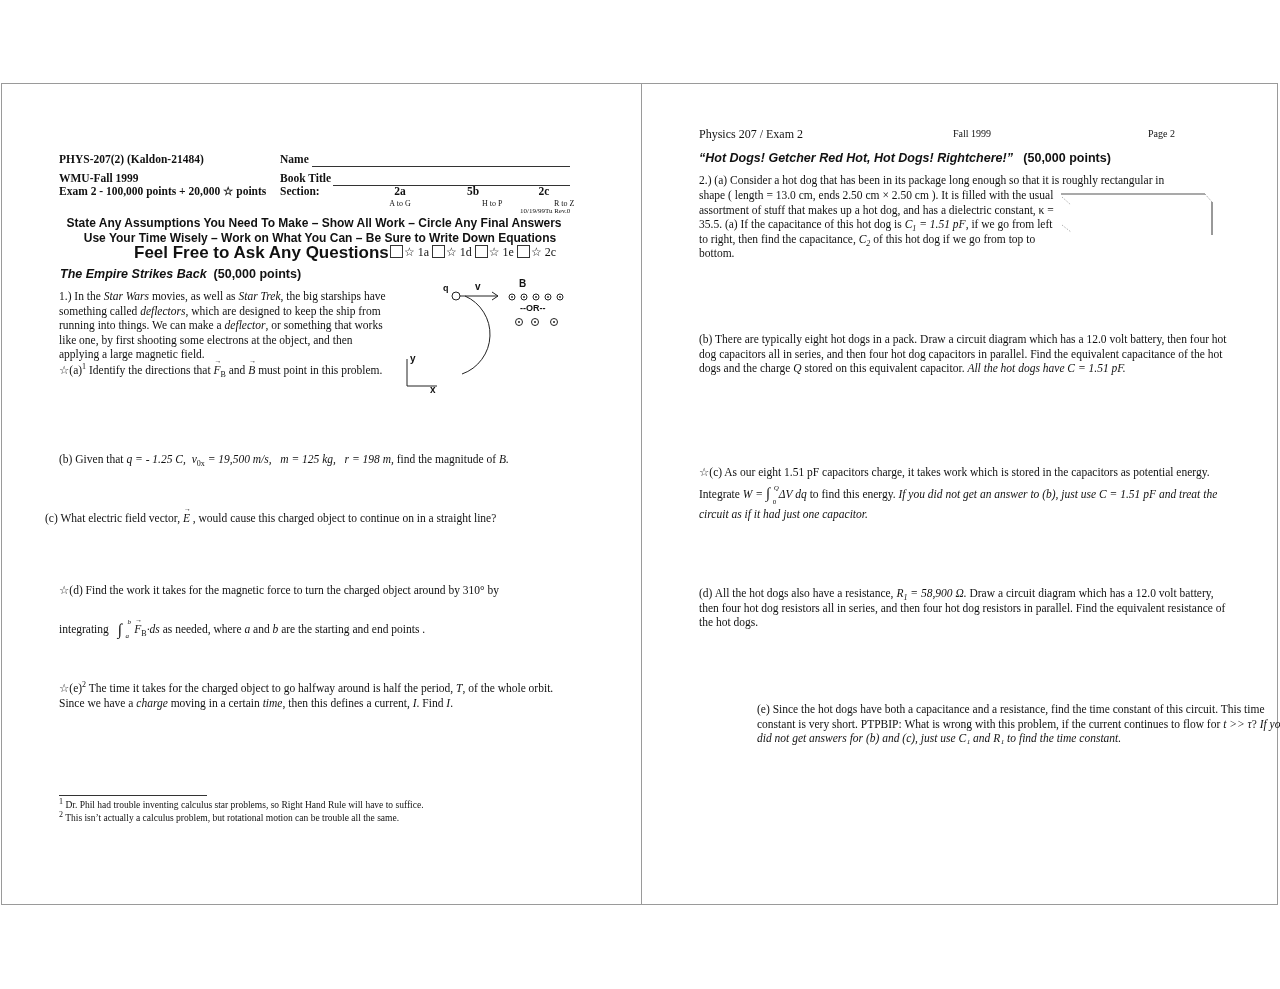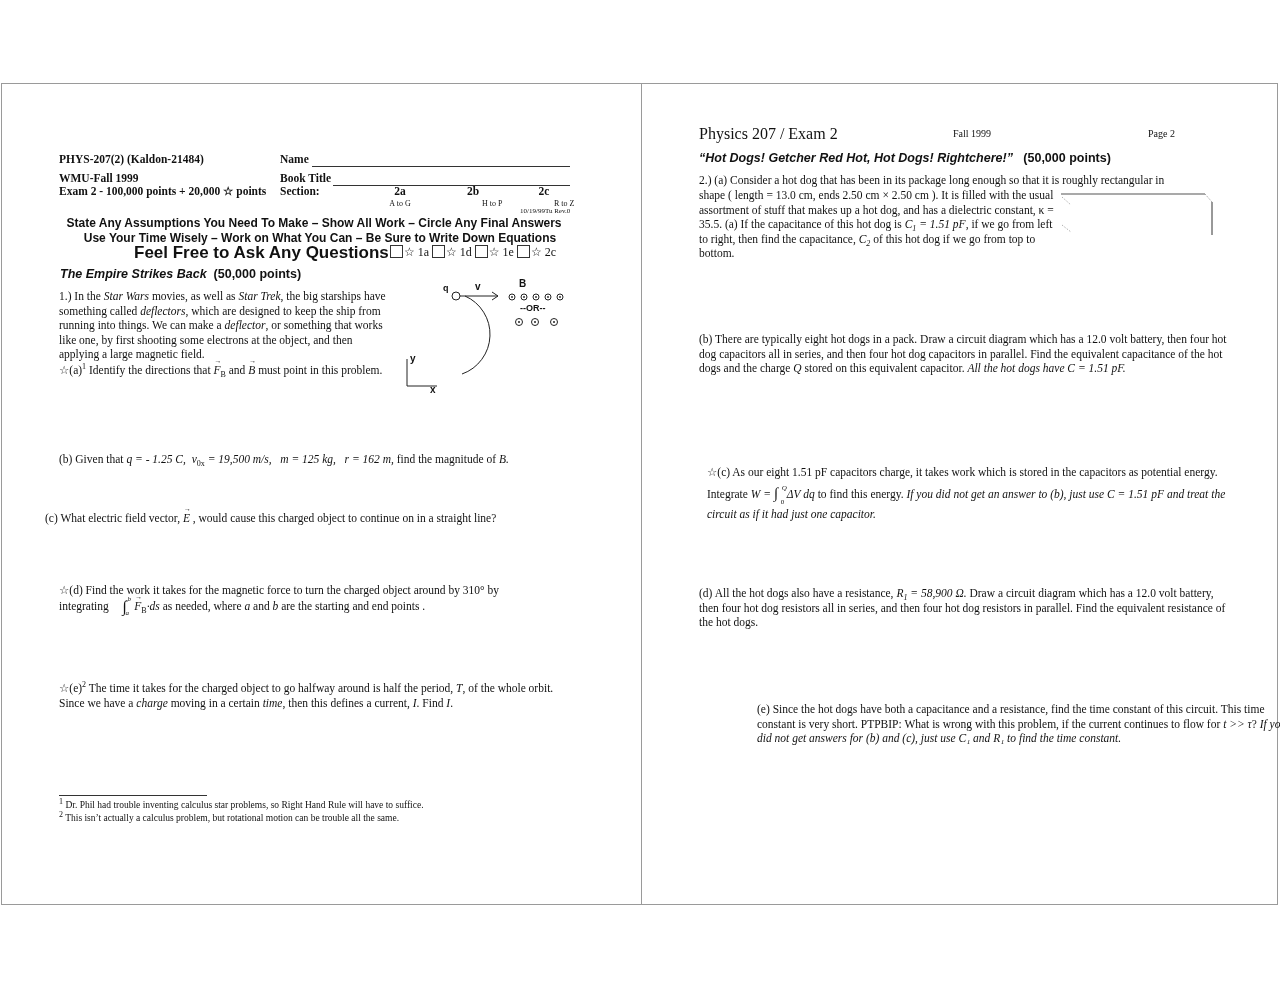--- a/index.html
+++ b/index.html
@@ -40,21 +40,21 @@
   <div class="abs serif b" style="left:280px;top:171px;">Book Title</div>
   <div class="abs" style="left:333px;top:171px;width:237px;"><span class="uline" style="width:237px;"></span></div>
 
   <div class="abs serif b" style="left:280px;top:184px;">Section:</div>
 
   <div class="abs" style="left:382px;top:184px;width:36px;text-align:center;">
     <div class="serif b">2a</div>
     <div class="serif small" style="line-height:9px;">A to G</div>
   </div>
   <div class="abs" style="left:455px;top:184px;width:36px;text-align:center;">
-    <div class="serif b">2b</div>
+    <div class="serif b">5b</div>
     <div class="serif small" style="line-height:9px;margin-left:27px;">H to P</div>
   </div>
   <div class="abs" style="left:526px;top:184px;width:36px;text-align:center;">
     <div class="serif b">2c</div>
     <div class="serif small" style="line-height:9px;margin-left:28px;">R to Z</div>
   </div>
   <div class="abs serif" style="left:520px;top:207px;font-size:7px;line-height:9px;">10/19/99Tu Rev.0</div>
 
   <div class="abs sans b" style="left:0;width:628px;top:216px;text-align:center;font-size:12px;line-height:15px;">State Any Assumptions You Need To Make –  Show All Work –  Circle Any Final Answers</div>
   <div class="abs sans b" style="left:0;width:640px;top:231px;text-align:center;font-size:12px;line-height:15px;">Use Your Time Wisely –  Work on What You Can – Be Sure to Write Down Equations</div>
@@ -109,31 +109,31 @@
     </svg>
     <span class="abs sans b" style="left:43px;top:5px;font-size:9px;">q</span>
     <span class="abs sans b" style="left:75px;top:3px;font-size:10px;">v</span>
     <span class="abs sans b" style="left:119px;top:0px;font-size:10px;">B</span>
     <span class="abs sans b" style="left:120px;top:25px;font-size:9px;">--OR--</span>
     <span class="abs sans b" style="left:10px;top:75px;font-size:10px;">y</span>
     <span class="abs sans b" style="left:30px;top:106px;font-size:10px;">x</span>
   </div>
 
   <div class="abs serif" style="left:59px;top:452px;">
-    <span>(b) Given that   </span><span class="i">q = - 1.25 C,</span>&nbsp;&nbsp;<span class="i">v</span><span class="sub">0x</span><span class="i"> = 19,500 m/s,</span>&nbsp;&nbsp;&nbsp;<span class="i">m = 125 kg,</span>&nbsp;&nbsp;&nbsp;<span class="i">r = 162 m,</span><span>  find the magnitude of </span><span class="i">B.</span>
+    <span>(b) Given that   </span><span class="i">q = - 1.25 C,</span>&nbsp;&nbsp;<span class="i">v</span><span class="sub">0x</span><span class="i"> = 19,500 m/s,</span>&nbsp;&nbsp;&nbsp;<span class="i">m = 125 kg,</span>&nbsp;&nbsp;&nbsp;<span class="i">r = 198 m,</span><span>  find the magnitude of </span><span class="i">B.</span>
   </div>
 
   <div class="abs serif" style="left:45px;top:511px;">
     <span>(c) What electric field vector, </span><span class="vec">E</span><span> , would cause this charged object to continue on in a straight line?</span>
   </div>
 
   <div class="abs serif" style="left:59px;top:583px;">
     <span>☆(d)</span><span>  Find the work it takes for the magnetic force to turn the charged object around by 310° by</span>
   </div>
-  <div class="abs serif" style="left:59px;top:598px;text-align:center;">
+  <div class="abs serif" style="left:59px;top:621px;">
     <span>integrating </span>&nbsp;
     <span style="position:relative;display:inline-block;width:14px;">
       <span style="font-size:16px;position:relative;top:2px;">∫</span>
       <span class="abs" style="left:10px;top:-6px;font-size:7px;font-style:italic;">b</span>
       <span class="abs" style="left:8px;top:8px;font-size:7px;font-style:italic;">a</span>
     </span>
     <span class="vec">F</span><span class="sub">B</span><span class="i">·ds</span><span>  as needed, where </span><span class="i">a</span><span> and </span><span class="i">b</span><span> are the starting and end points .</span>
   </div>
 
   <div class="para" style="left:59px;top:681px;width:510px;">
@@ -143,21 +143,21 @@
   <div class="hrule" style="left:59px;top:795px;width:148px;"></div>
   <div class="abs serif" style="left:59px;top:799px;font-size:9.5px;line-height:13px;">
     <span class="sup">1</span><span> Dr. Phil had trouble inventing calculus star problems, so Right Hand Rule will have to suffice.</span>
   </div>
   <div class="abs serif" style="left:59px;top:812px;font-size:9.5px;line-height:13px;">
     <span class="sup">2</span><span> This isn’t actually a calculus problem, but rotational motion can be trouble all the same.</span>
   </div>
 </div>
 
 <div>
-  <div class="abs serif" style="left:699px;top:127px;font-size:16px;">Physics 207 / Exam 2</div>
+  <div class="abs serif" style="left:699px;top:127px;font-size:12px;">Physics 207 / Exam 2</div>
   <div class="abs serif" style="left:936px;top:127px;font-size:10px;margin-left:17px;">Fall 1999</div>
   <div class="abs serif" style="left:1148px;top:127px;font-size:10px;">Page 2</div>
 
   <div class="abs sans b" style="left:699px;top:151px;font-size:12.5px;">
     <span class="i">“Hot Dogs!  Getcher Red Hot, Hot Dogs!  Rightchere!”</span>&nbsp;&nbsp;&nbsp;<span>(50,000 points)</span>
   </div>
 
   <div class="abs serif" style="left:699px;top:173px;">2.)  (a) Consider a hot dog that has been in its package long enough so that it is roughly rectangular in</div>
   <div class="para" style="left:699px;top:188px;width:355px;">
     <span>shape ( length = 13.0 cm, ends 2.50 cm × 2.50 cm ).  It is filled with the usual assortment of stuff that makes up a hot dog, and has a dielectric constant, κ = 35.5.  (a) If the capacitance of this hot dog is </span><span class="i">C</span><span class="sub i">1</span><span class="i"> = 1.51 pF</span><span>, if we go from left to right, then find the capacitance, </span><span class="i">C</span><span class="sub i">2</span><span>  of this hot dog if we go from top to bottom.</span>
@@ -168,21 +168,21 @@
     <line x1="150" y1="6" x2="157" y2="14" stroke="#888" stroke-width="0.8" stroke-dasharray="1.5,1.5"></line>
     <line x1="157" y1="14" x2="157" y2="47" stroke="#333" stroke-width="1"></line>
     <line x1="7" y1="9" x2="16" y2="17" stroke="#999" stroke-width="0.8" stroke-dasharray="1.5,1.5"></line>
     <line x1="7" y1="37" x2="16" y2="44" stroke="#999" stroke-width="0.8" stroke-dasharray="1.5,1.5"></line>
   </svg>
 
   <div class="para" style="left:699px;top:332px;width:530px;">
     <span>(b) There are typically eight hot dogs in a pack.  Draw a circuit diagram which has a 12.0 volt battery, then four hot dog capacitors all in series, and then four hot dog capacitors in parallel.  Find the equivalent capacitance of the hot dogs and the charge </span><span class="i">Q</span><span> stored on this equivalent capacitor.    </span><span class="i">All the hot dogs have C = 1.51 pF.</span>
   </div>
 
-  <div class="para" style="left:699px;top:462px;width:530px;line-height:20.5px;margin-left:8px;">
+  <div class="para" style="left:699px;top:462px;width:530px;line-height:20.5px;">
     <span>☆(c)</span><span> As our eight 1.51 pF capacitors charge, it takes work which is stored in the capacitors as potential energy.  Integrate  </span><span class="i">W = </span><span style="position:relative;display:inline-block;width:13px;"><span style="font-size:15px;">∫</span><span class="abs" style="left:8px;top:-5px;font-size:7px;font-style:italic;">Q</span><span class="abs" style="left:7px;top:9px;font-size:7px;">0</span></span><span class="i">ΔV dq</span><span>  to find this energy.  </span><span class="i">If you did not get an answer to (b), just use C = 1.51 pF and treat the circuit as if it had just one capacitor.</span>
   </div>
 
   <div class="para" style="left:699px;top:586px;width:530px;">
     <span> (d) All the hot dogs also have a resistance, </span><span class="i">R</span><span class="sub i">1</span><span class="i"> = 58,900 Ω.</span><span>  Draw a circuit diagram which has a 12.0 volt battery, then four hot dog resistors all in series, and then four hot dog resistors in parallel.  Find the equivalent resistance of the hot dogs.</span>
   </div>
 
   <div class="para" style="left:710px;top:702px;width:530px;margin-left:47px;">
     <span>(e) Since the hot dogs have both a capacitance and a resistance, find the time constant of this circuit.  This time constant is very short.  PTPBIP: What is wrong with this problem, if the current continues to flow for </span><span class="i">t &gt;&gt; τ</span><span>?  </span><span class="i">If you did not get answers for (b) and (c), just use C₁ and R₁ to find the time constant.</span>
   </div>

